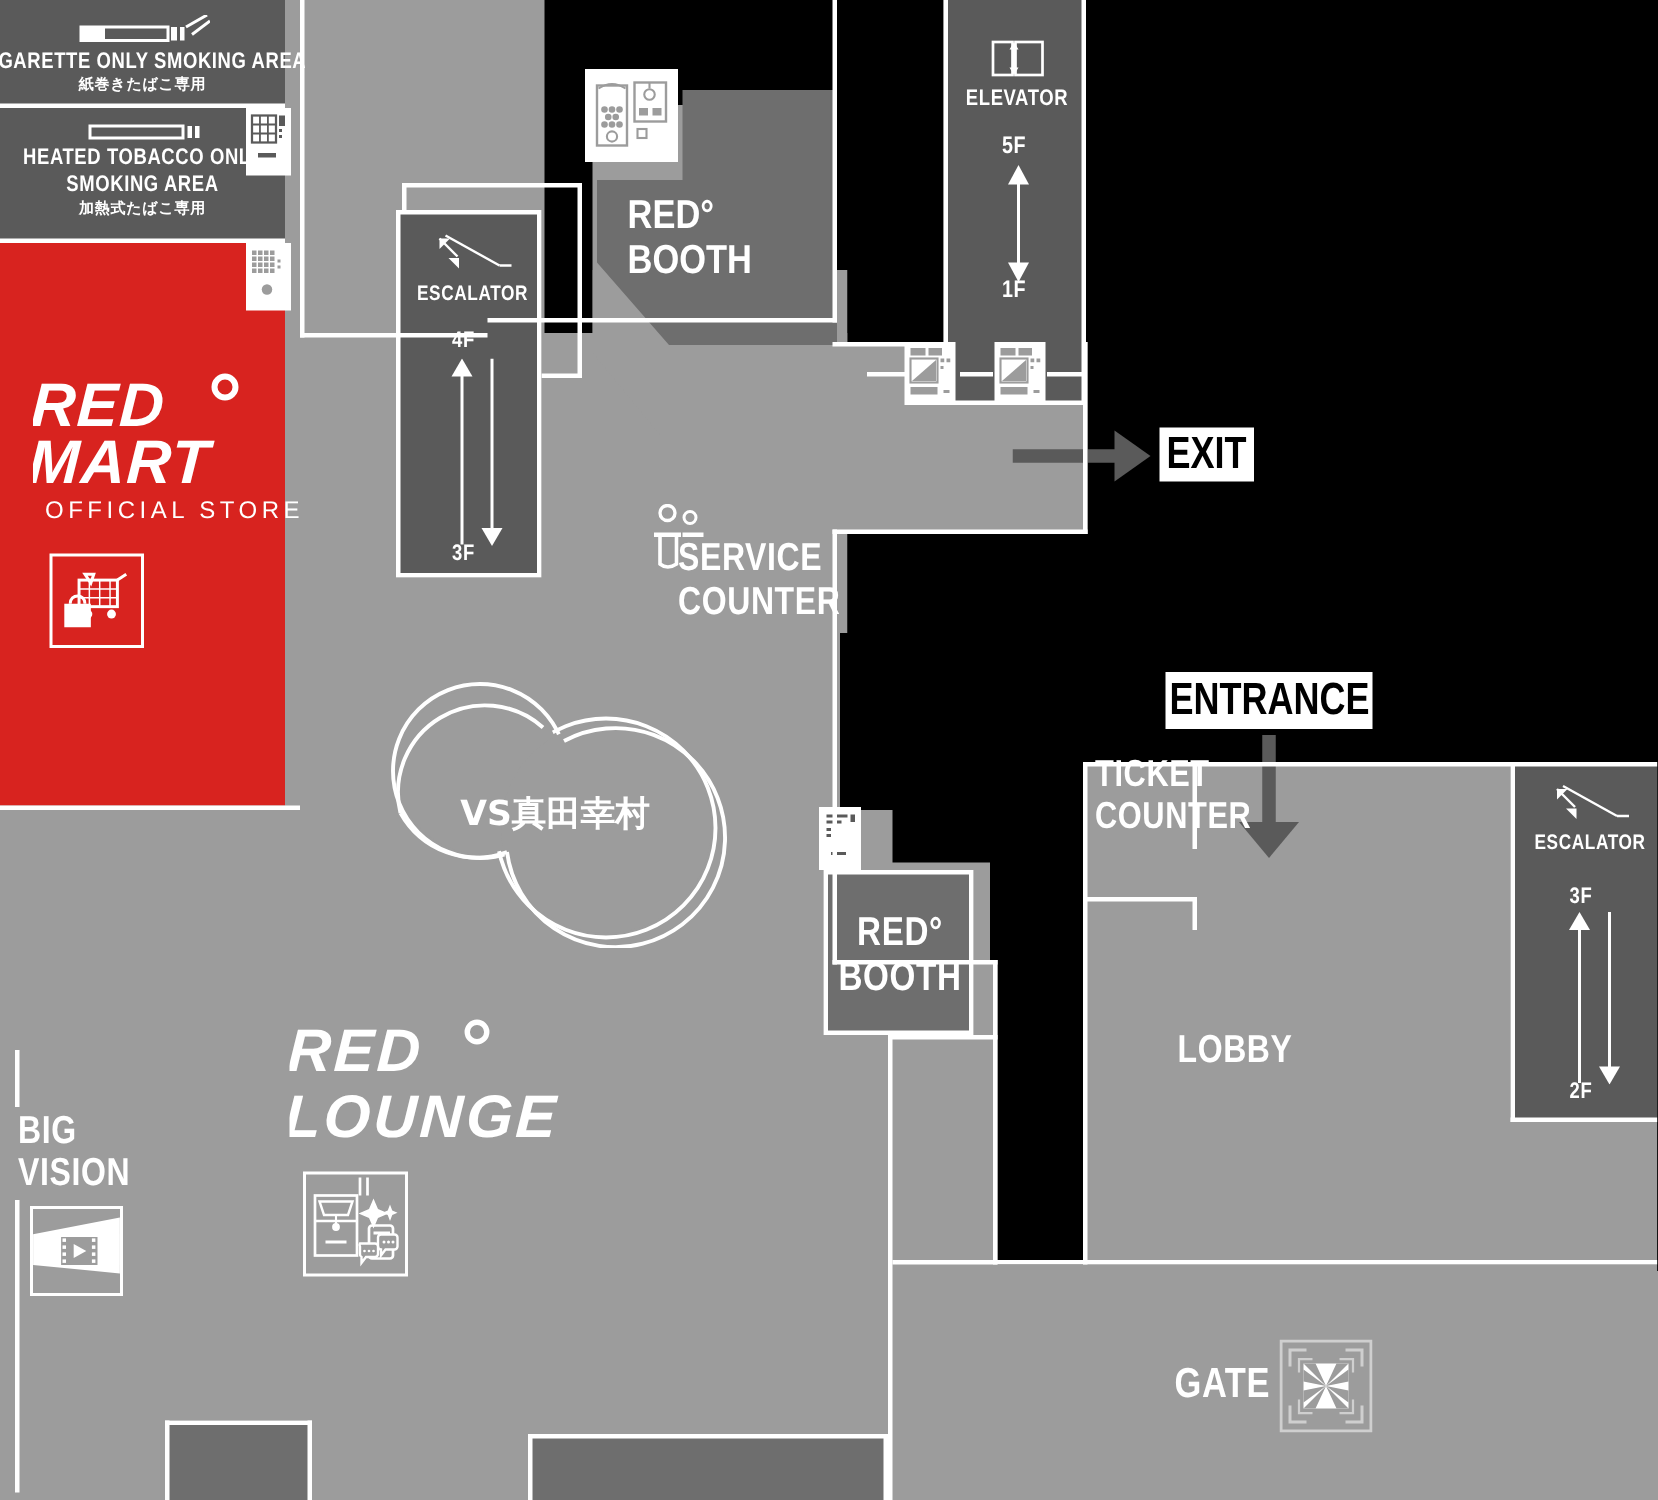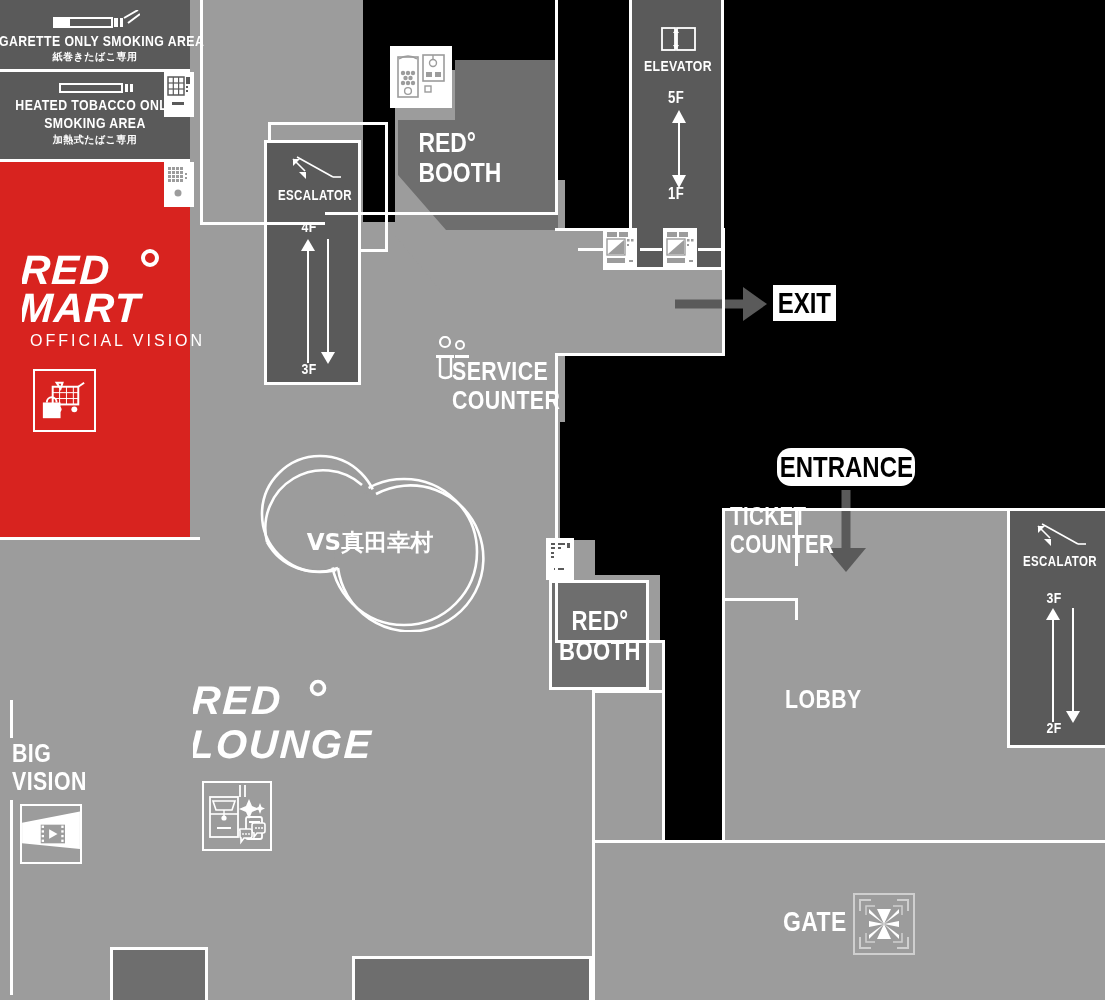--- a/index.html
+++ b/index.html
@@ -88,21 +88,21 @@
       <rect x="6" y="27" width="12" height="3" fill="#5a5a5a"></rect>
     </svg>
   </div>
 
   <div class="abs" style="left:0;top:162px;width:190px;height:375px;background:#d8231f;">
     <svg class="abs" style="left:22px;top:86px;width:150px;height:80px;">
       <text x="0" y="36" font-family="Liberation Sans, sans-serif" font-size="41" font-weight="bold" font-style="italic" fill="#fff" letter-spacing="1" transform="skewX(-3)">RED</text>
       <circle cx="128" cy="10" r="7" fill="none" stroke="#fff" stroke-width="4"></circle>
       <text x="0" y="74" font-family="Liberation Sans, sans-serif" font-size="41" font-weight="bold" font-style="italic" fill="#fff" letter-spacing="1" transform="skewX(-3)">MART</text>
     </svg>
-    <div class="logo" style="left:30px;top:172px;font-size:16px;font-style:normal;letter-spacing:3px;font-weight:normal;">OFFICIAL VISION</div>
+    <div class="logo" style="left:30px;top:172px;font-size:16px;font-style:normal;letter-spacing:3px;font-weight:normal;">OFFICIAL STORE</div>
     <div class="abs outline" style="left:33px;top:207px;width:63px;height:63px;border-width:2px;">
       <svg width="59" height="59" viewBox="0 0 60 60">
         <rect x="18" y="16" width="26" height="18" fill="none" stroke="#fff" stroke-width="2"></rect>
         <line x1="18" y1="22" x2="44" y2="22" stroke="#fff" stroke-width="1"></line>
         <line x1="18" y1="28" x2="44" y2="28" stroke="#fff" stroke-width="1"></line>
         <line x1="25" y1="16" x2="25" y2="34" stroke="#fff" stroke-width="1"></line>
         <line x1="32" y1="16" x2="32" y2="34" stroke="#fff" stroke-width="1"></line>
         <line x1="39" y1="16" x2="39" y2="34" stroke="#fff" stroke-width="1"></line>
         <line x1="44" y1="16" x2="50" y2="12" stroke="#fff" stroke-width="2"></line>
         <circle cx="24" cy="39" r="3" fill="#fff"></circle>
@@ -280,21 +280,21 @@
       <rect x="3" y="16" width="3" height="2" fill="#5a5a5a"></rect>
       <rect x="6" y="28" width="10" height="2" fill="#5a5a5a"></rect>
     </svg>
   </div>
 
   <div class="abs darker outline" style="left:549px;top:580px;width:100px;height:110px;border-width:3px;">
     <div class="lbl c" style="left:48px;top:25px;font-size:27px;">RED°</div>
     <div class="lbl c" style="left:48px;top:55px;font-size:27px;">BOOTH</div>
   </div>
 
-  <div class="boxlbl" style="left:777px;top:448px;width:138px;height:38px;font-size:30px;border-radius:14px;">
+  <div class="boxlbl" style="left:777px;top:448px;width:138px;height:38px;font-size:30px;">
     <span>ENTRANCE</span>
   </div>
   <svg class="abs" style="left:820px;top:490px;width:52px;height:85px;">
     <line x1="26" y1="0" x2="26" y2="62" stroke="#5a5a5a" stroke-width="9"></line>
     <polygon points="26,82 6,58 46,58" fill="#5a5a5a"></polygon>
   </svg>
 
   <div class="abs wline" style="left:795px;top:508px;width:3px;height:58px;"></div>
   <div class="abs wline" style="left:722px;top:598px;width:76px;height:3px;"></div>
   <div class="abs wline" style="left:795px;top:598px;width:3px;height:22px;"></div>

